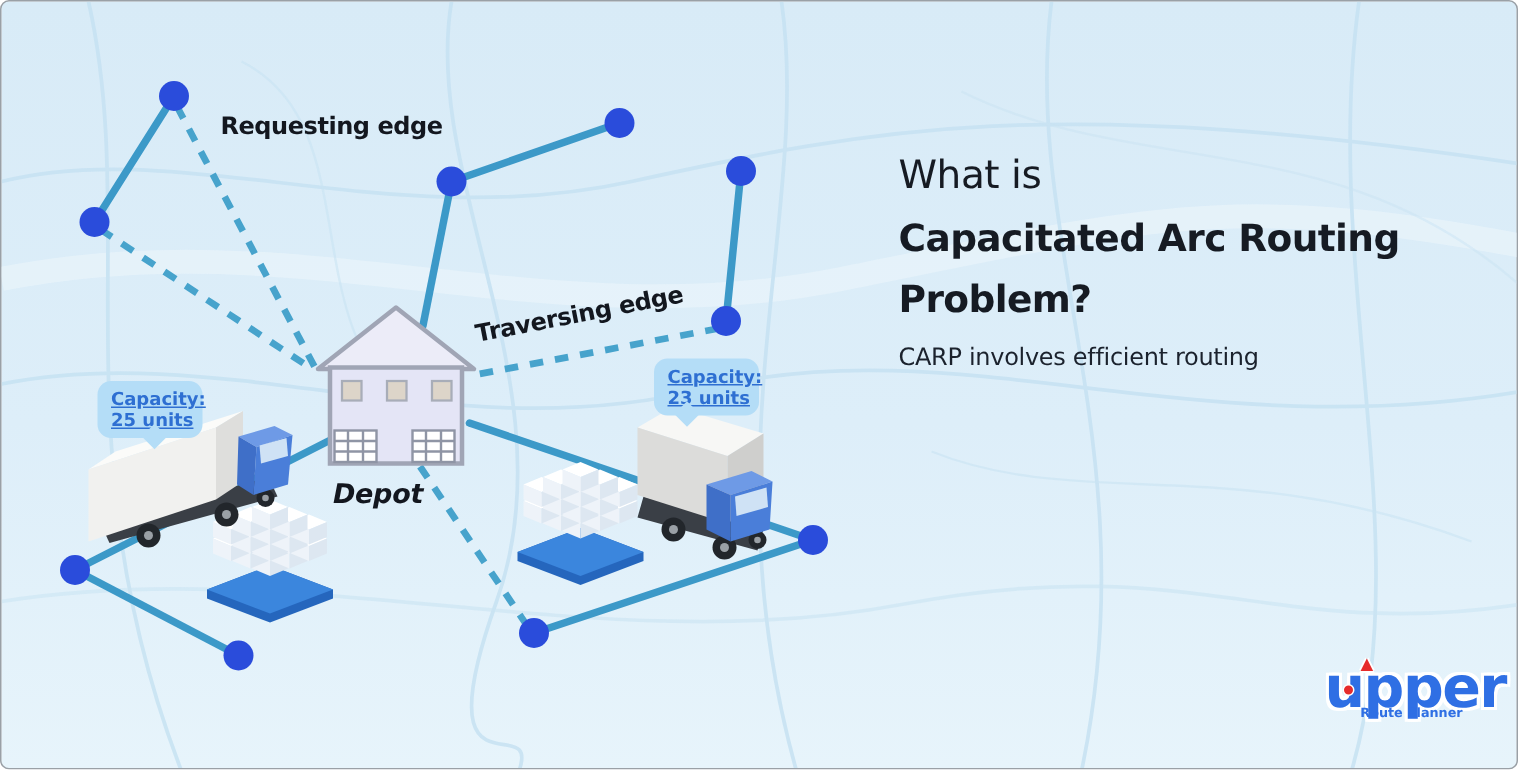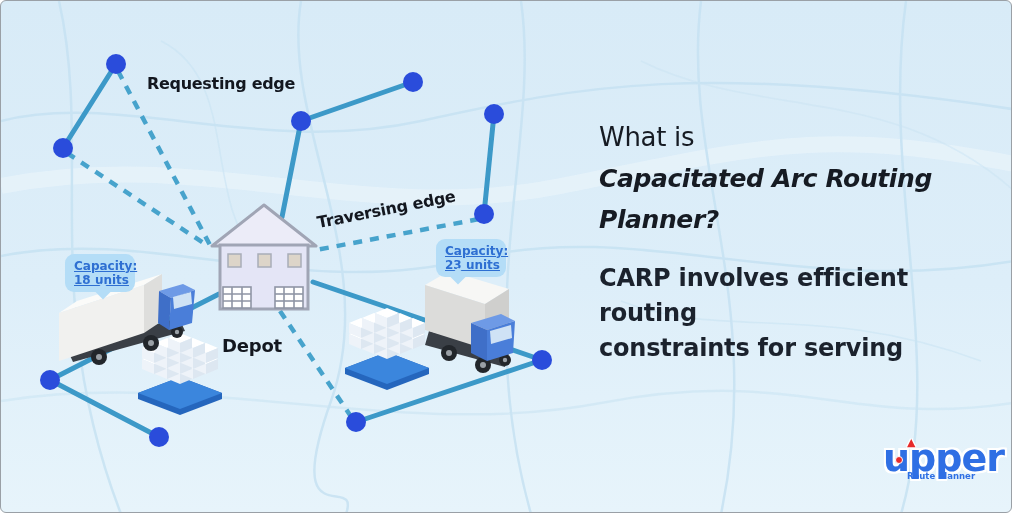--- a/index.html
+++ b/index.html
@@ -12,24 +12,24 @@
   .depot-label{position:absolute;font-weight:700;color:#13171f;font-size:18px;letter-spacing:-0.2px;}
   .rotated{transform:rotate(-11deg);transform-origin:left bottom;}
   
   .bubble{position:absolute;width:70px;height:38px;background:#b4ddf7;border-radius:9px;
           color:#2e6fd2;font-size:12px;line-height:14px;font-weight:700;
           padding:5px 0 0 9px;box-sizing:border-box;z-index:6;text-decoration:underline;}
   .bubble::after{content:"";position:absolute;bottom:-5px;width:12px;height:12px;background:#b4ddf7;transform:rotate(45deg);}
   .bubble.left::after{left:32px;}
   .bubble.right::after{left:16px;}
   
-  .panel{position:absolute;left:598px;top:116px;width:400px;color:#161b23;}
+  .panel{position:absolute;left:598px;top:96px;width:400px;color:#161b23;}
   .panel .t1{font-size:26px;font-weight:400;line-height:41px;letter-spacing:-0.3px;}
-  .panel .t2{font-size:25px;font-weight:700;line-height:41px;letter-spacing:-0.4px;font-style:italic;}
-  .panel .body{margin-top:21px;font-size:24px;line-height:35px;font-weight:700;color:#1b222d;letter-spacing:-0.2px;}
+  .panel .t2{font-size:25px;font-weight:700;line-height:41px;letter-spacing:-0.4px;}
+  .panel .body{font-size:16px;line-height:35px;font-weight:400;color:#1b222d;letter-spacing:-0.2px;}
   
   .logo{position:absolute;left:882px;top:437px;width:120px;text-align:center;z-index:6;}
   .logo .brand{font-size:38px;line-height:40px;font-weight:700;letter-spacing:-1px;color:#2f6fe4;
     text-shadow:-2px -2px 0 #fff,2px -2px 0 #fff,-2px 2px 0 #fff,2px 2px 0 #fff,0 -2px 0 #fff,0 2px 0 #fff,-2px 0 0 #fff,2px 0 0 #fff;}
   .logo .pin{position:absolute;left:24px;top:-2px;color:#e62b2b;font-size:11px;
     text-shadow:-1px -1px 0 #fff,1px -1px 0 #fff,-1px 1px 0 #fff,1px 1px 0 #fff;}
   .logo .dot{position:absolute;left:12px;top:18px;width:6px;height:6px;border-radius:50%;background:#e62b2b;border:1px solid #fff;}
   .logo .tagline{margin-top:-7px;text-align:center;padding-right:4px;font-size:8.5px;font-weight:700;color:#2f6fe4;}
 </style>
 </head>
@@ -251,38 +251,37 @@
         <circle cx="483" cy="213" r="10" fill="#2a4cdb"></circle>
         <circle cx="49" cy="379" r="10" fill="#2a4cdb"></circle>
         <circle cx="158" cy="436" r="10" fill="#2a4cdb"></circle>
         <circle cx="355" cy="421" r="10" fill="#2a4cdb"></circle>
         <circle cx="541" cy="359" r="10" fill="#2a4cdb"></circle>
       </g>
   </svg>
 
   <div class="edge-label" style="left:146px;top:73px;">Requesting edge</div>
   <div class="edge-label rotated" style="left:318px;top:212px;">Traversing edge</div>
-  <div class="depot-label" style="left:221px;top:334px;">Depot</div>
+  <div class="depot-label" style="left:221px;top:318px;font-style:italic;">Depot</div>
 
   <div class="bubble left" style="left:64px;top:253px;">
     <div>Capacity:</div>
-    <div>18 units</div>
+    <div>25 units</div>
   </div>
   <div class="bubble right" style="left:435px;top:238px;">
     <div>Capacity:</div>
     <div>23 units</div>
   </div>
 
   <div class="panel">
     <div class="t1">What is</div>
     <div class="t2">Capacitated Arc Routing</div>
-    <div class="t2">Planner?</div>
+    <div class="t2">Problem?</div>
     <div class="body">
         <div>CARP involves efficient routing</div>
-        <div>constraints for serving</div>
       </div>
   </div>
 
   <div class="logo">
     <span class="pin">▲</span>
     <span class="dot"></span>
     <div class="brand">upper</div>
     <div class="tagline">Route Planner</div>
   </div>
 

